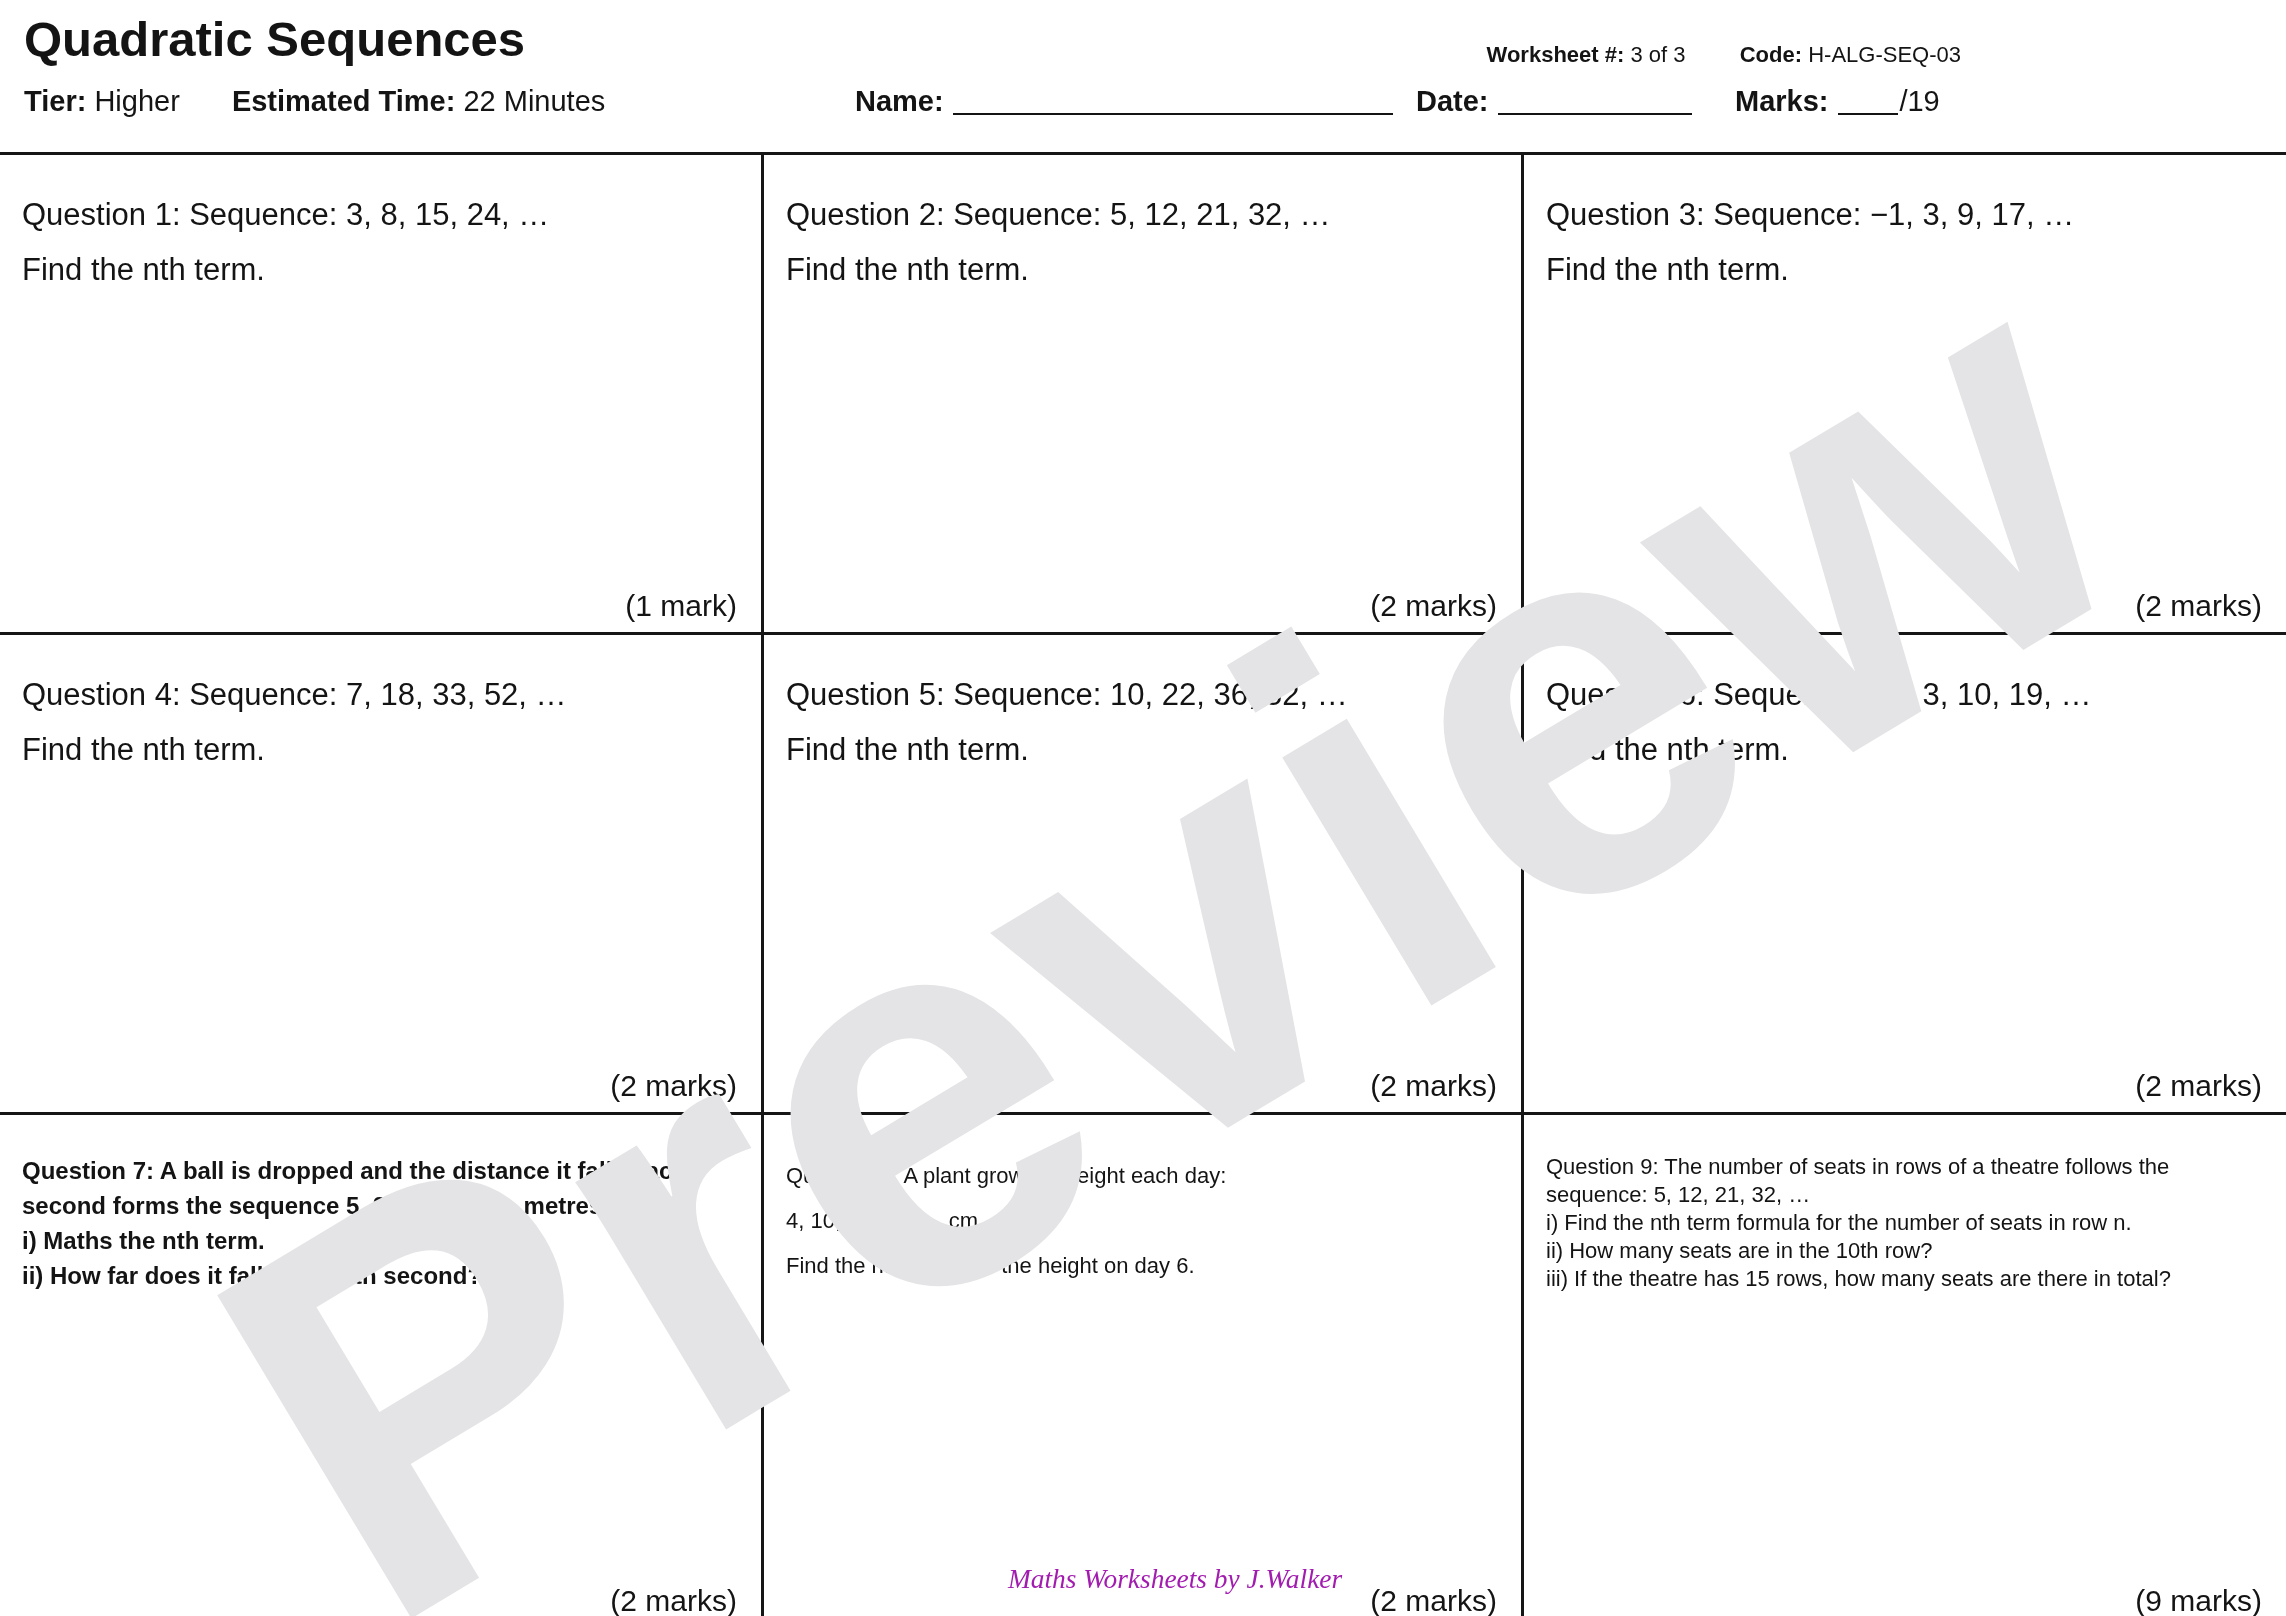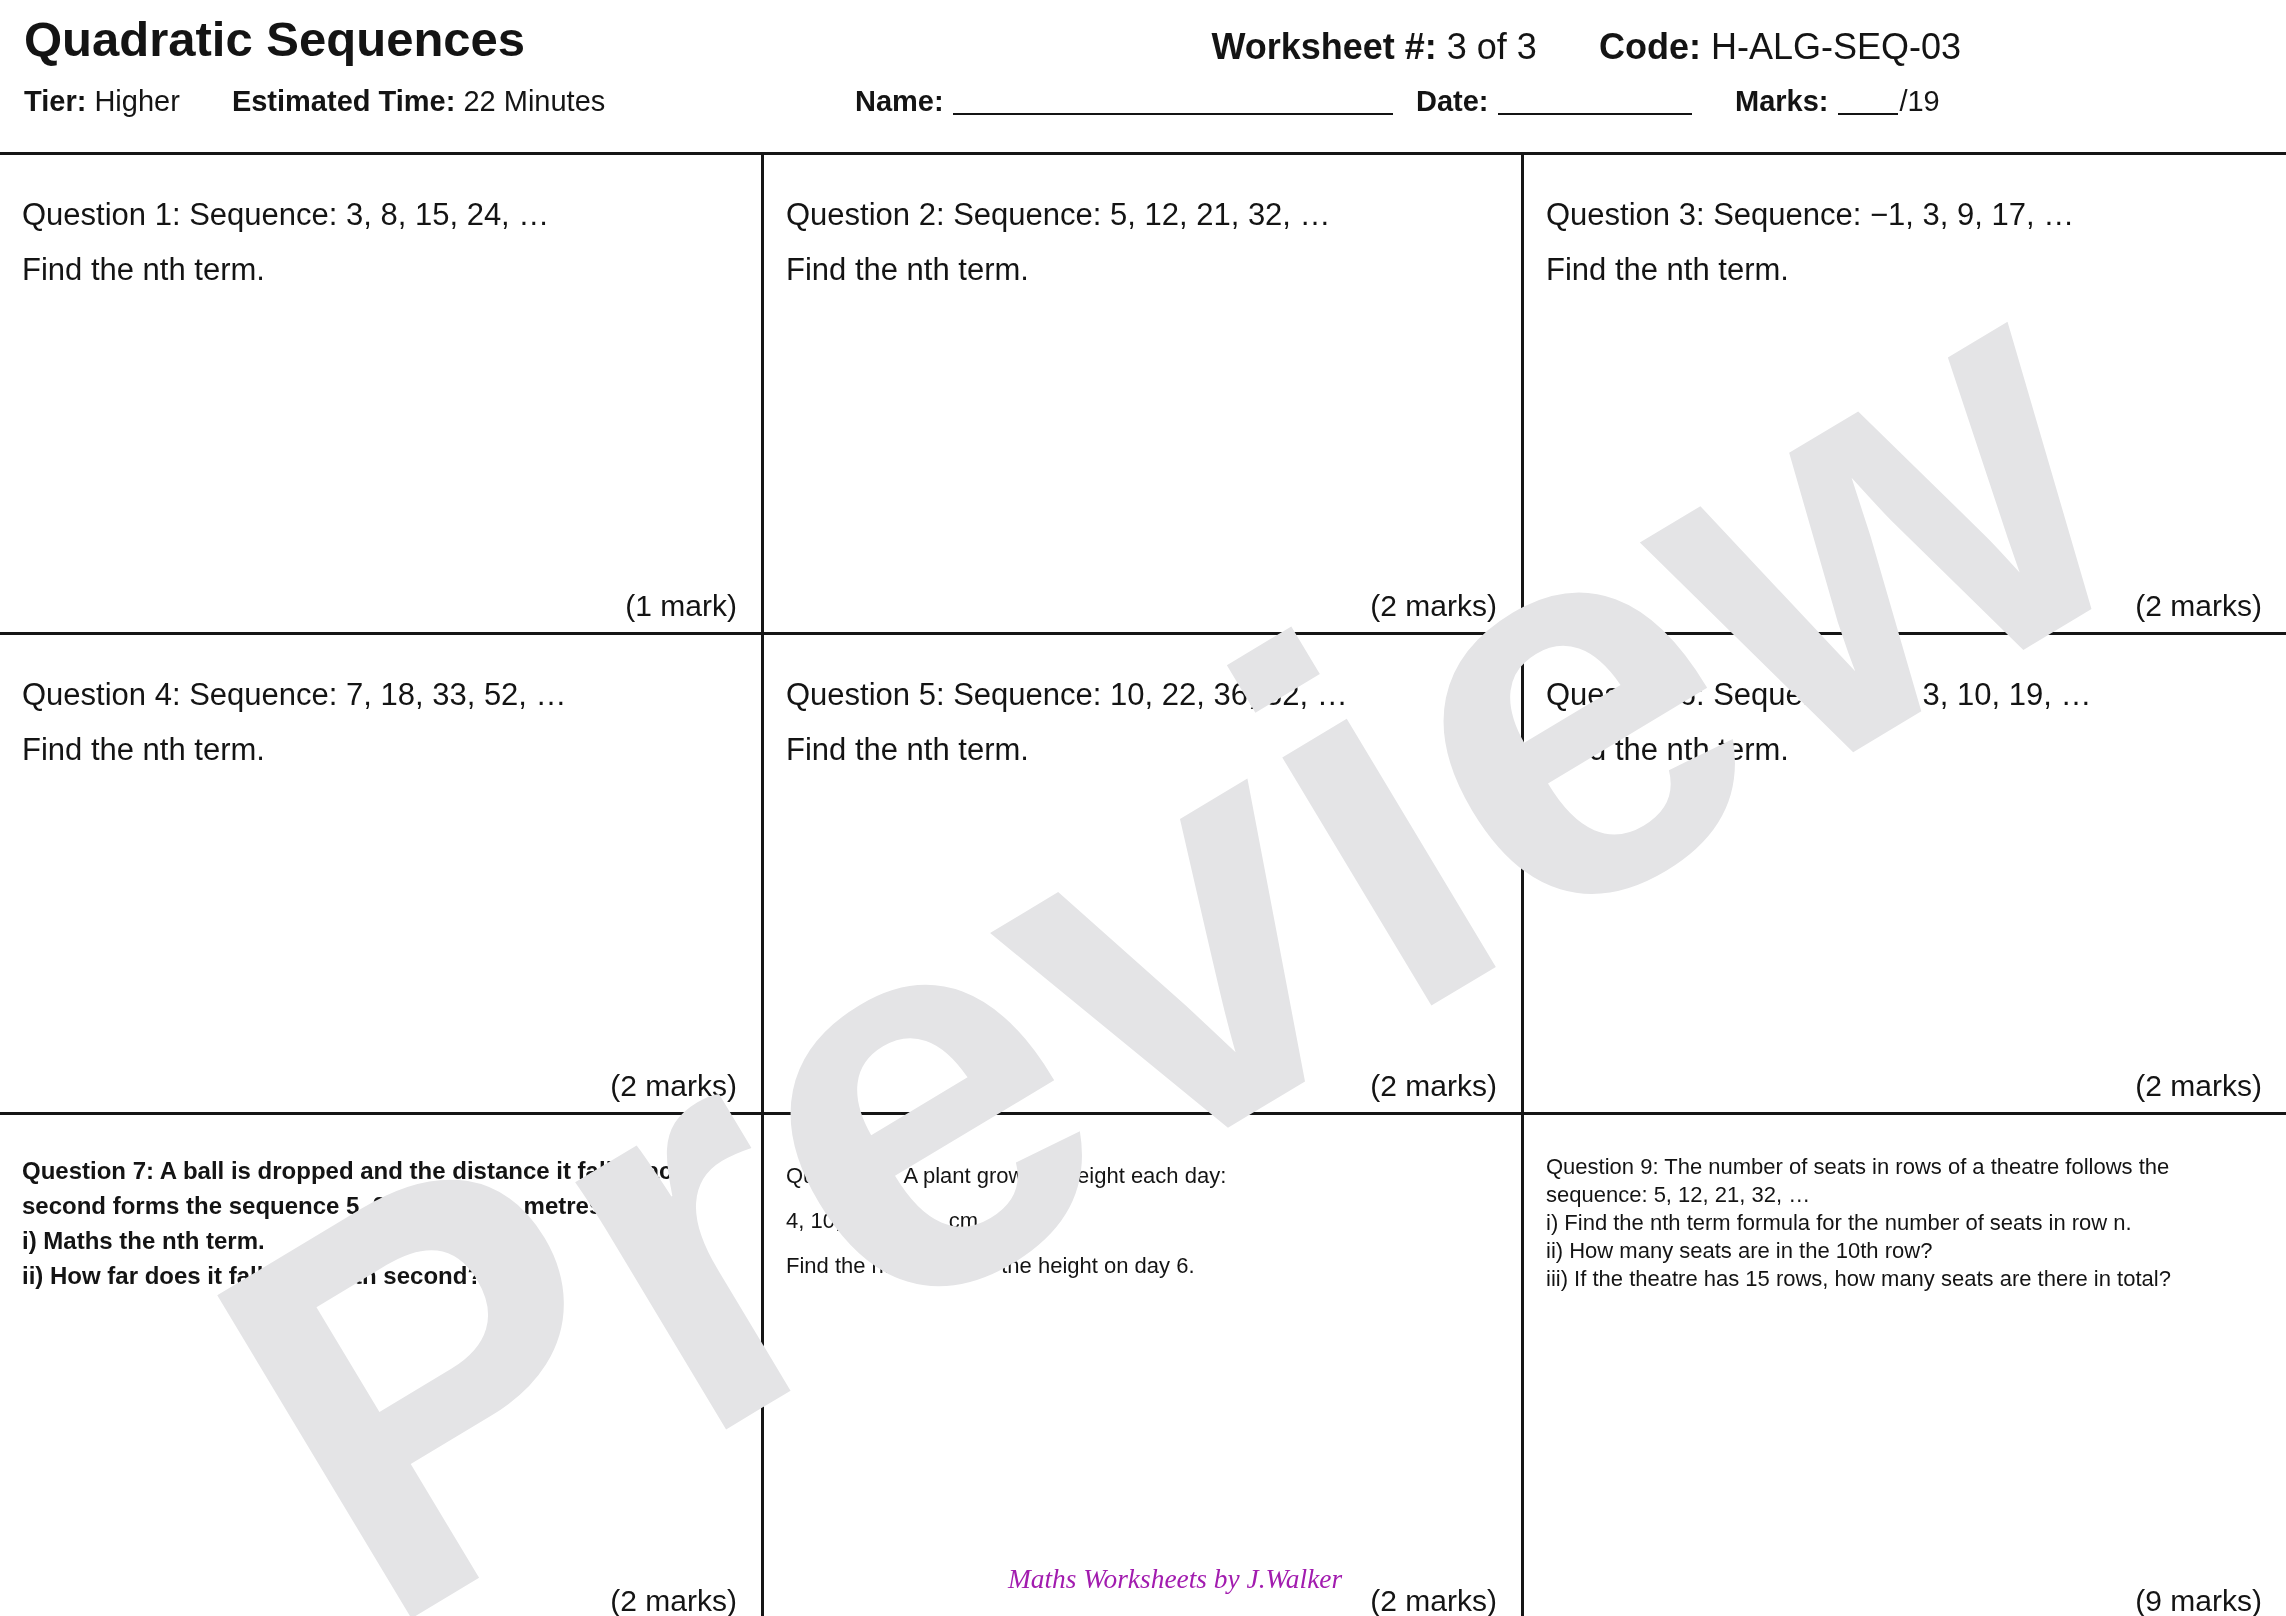--- a/index.html
+++ b/index.html
@@ -10,21 +10,21 @@
     color: #141414;
     font-family: "Liberation Sans", sans-serif;
   }
 
   
   .hdr-row1 {
     position: absolute; left: 24px; top: 11px; right: 325px;
     display: flex; justify-content: space-between; align-items: flex-end;
   }
   .title { font-size: 49px; font-weight: bold; line-height: 57px; }
-  .hdr-meta { font-size: 36px; }
+  .hdr-meta { font-size: 22px; }
   .hdr-meta .lbl { font-weight: bold; }
   .hdr-meta .gap { display: inline-block; width: 42px; }
 
   .hdr-row2 {
     position: absolute; left: 24px; top: 82px; right: 0;
     font-size: 29px; line-height: 38px; white-space: nowrap;
   }
   .hdr-row2 .lbl { font-weight: bold; }
   .hr2-item { position: absolute; top: 0; }
   .tier-block { left: 0; }

